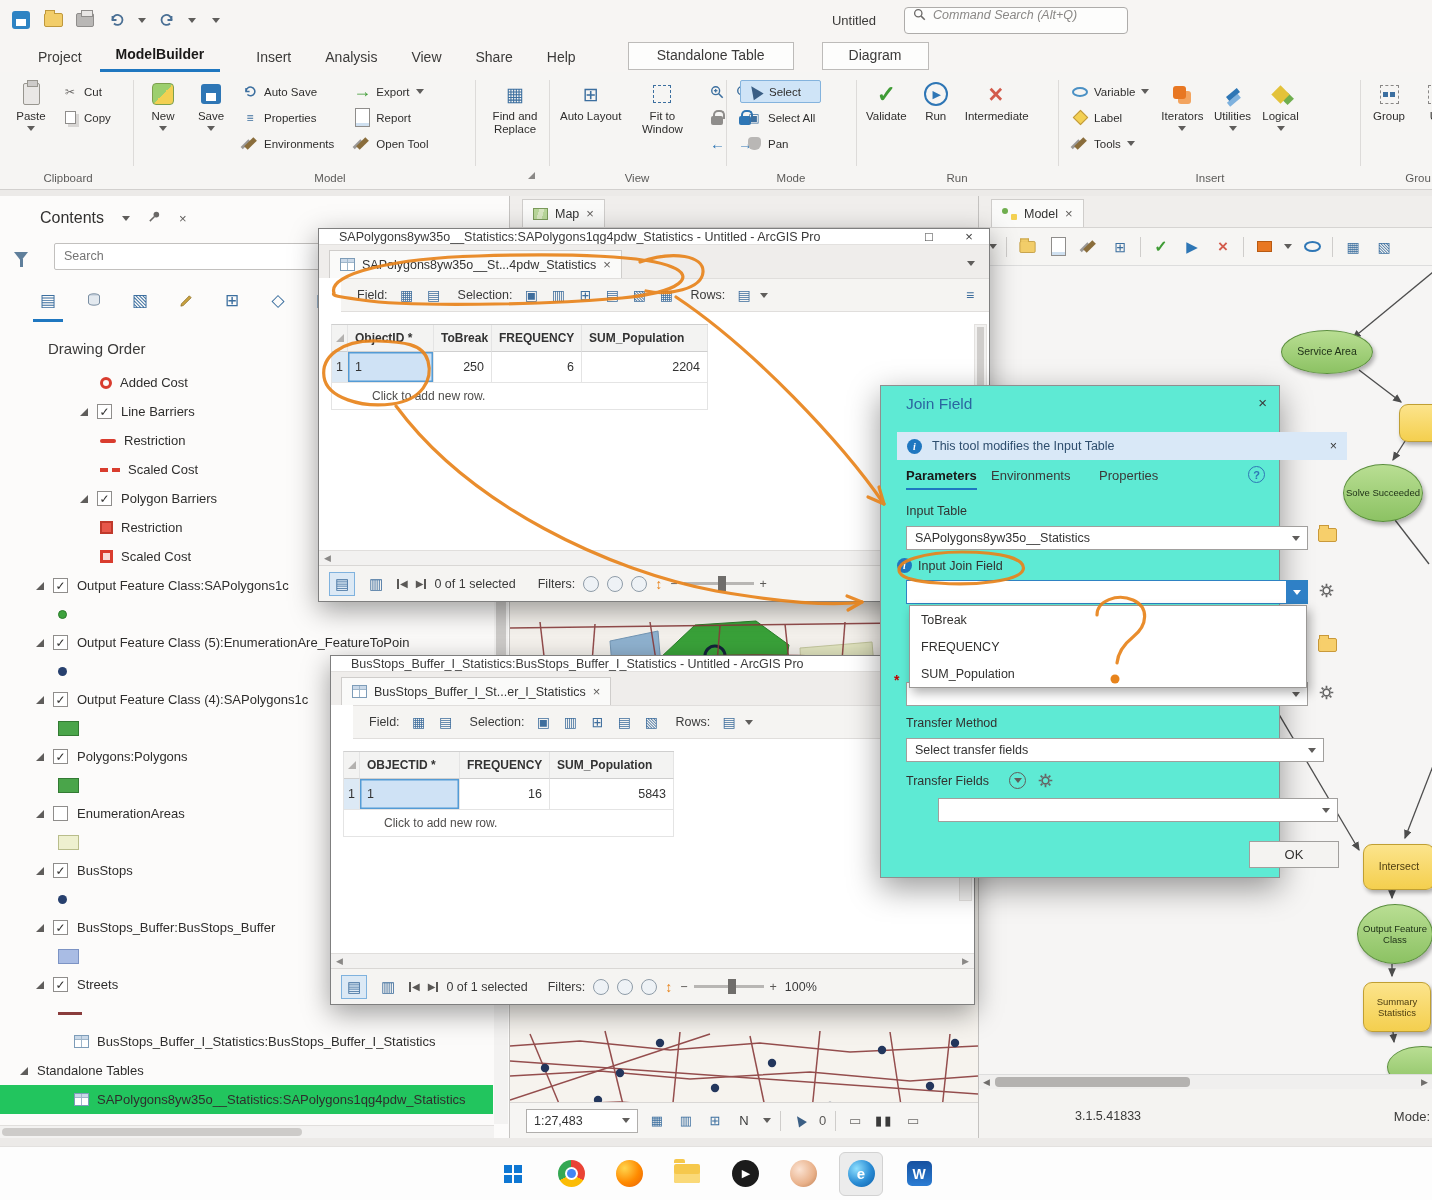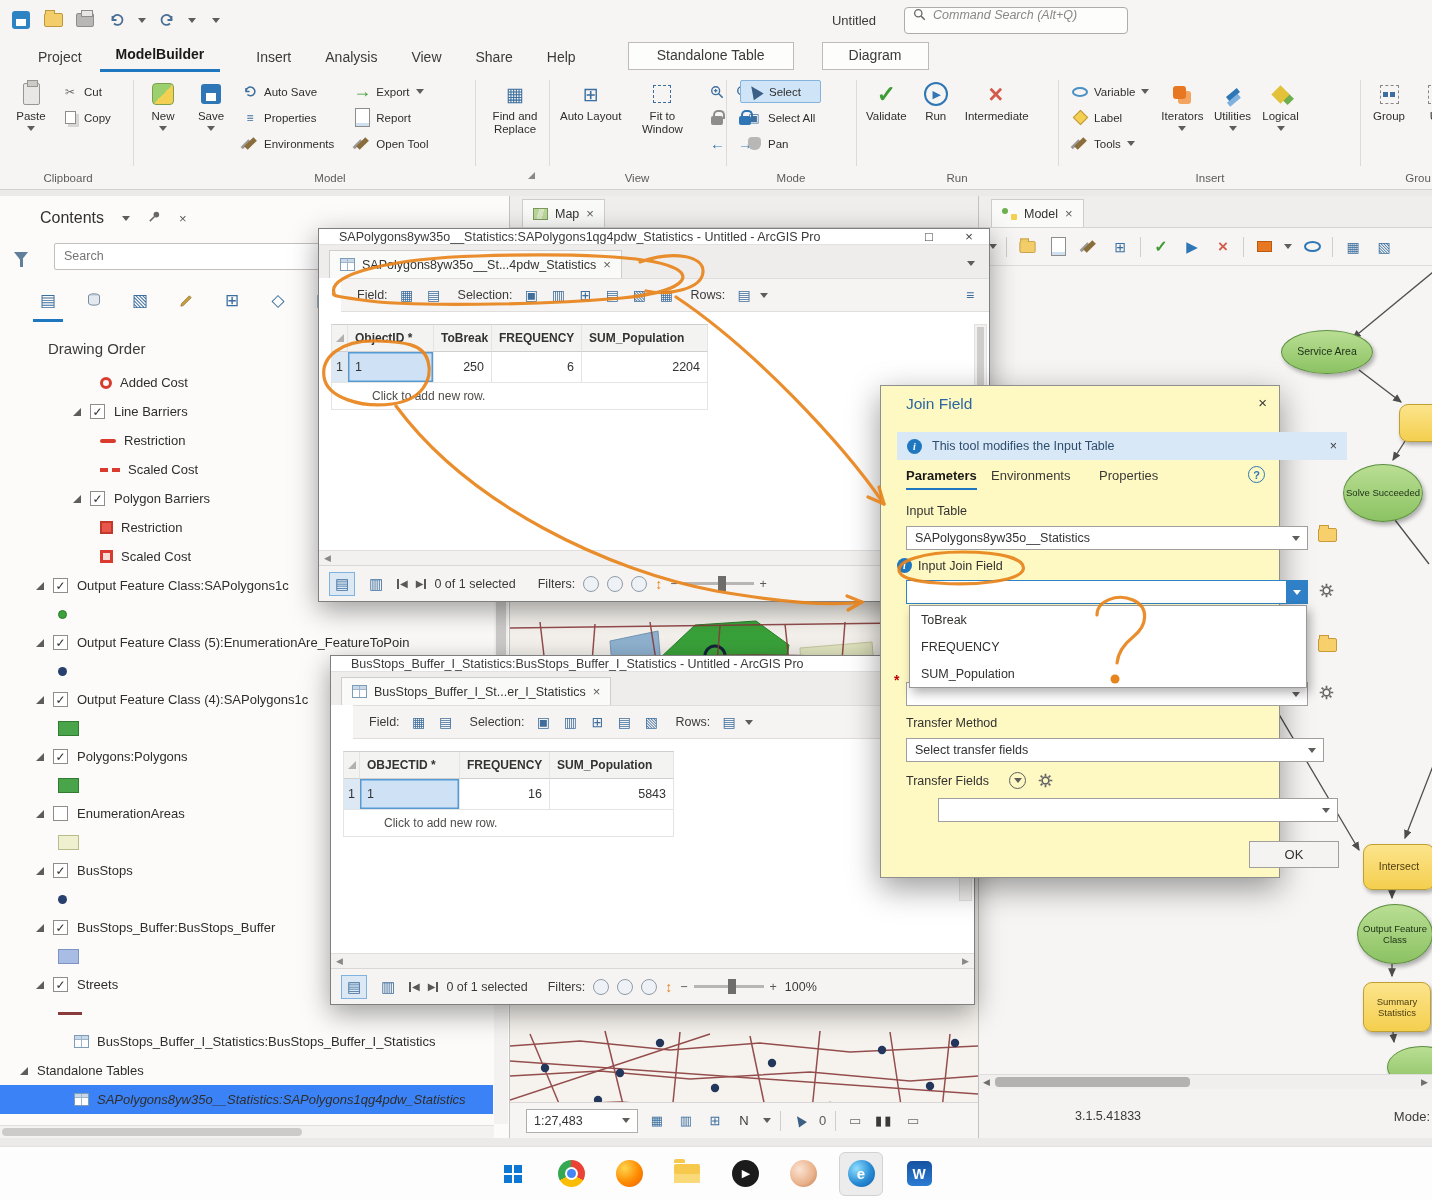--- a/index.html
+++ b/index.html
@@ -81,25 +81,25 @@
 #c-head .hic:first-of-type{margin-left:auto;}
 #c-search{position:absolute;left:14px;top:46px;width:478px;height:28px;display:flex;align-items:center;gap:10px;}
 #c-search input{flex:1;height:27px;border:1px solid #c2c0be;border-radius:2px;background:#fff;padding:0 9px;font-size:12.5px;color:#605e5c;outline:none;margin-left:16px;}
 #c-tools{position:absolute;left:30px;top:86px;height:42px;display:flex;gap:10px;}
 .ctool{width:36px;height:36px;display:flex;align-items:center;justify-content:center;font-size:17px;color:#3c6f9f;position:relative;}
 .ctool.active::after{content:"";position:absolute;left:3px;right:3px;bottom:-4px;height:3px;background:#1f77c0;}
 #c-doh{position:absolute;left:48px;top:144px;font-size:15px;color:#3b3a39;}
 #tree{position:absolute;left:0;right:16px;top:172px;bottom:14px;overflow:hidden;}
 .trow{display:flex;align-items:center;height:29px;font-size:13px;color:#2f2e2d;padding-left:36px;white-space:nowrap;}
 .trow.lv00{padding-left:20px;}
-.trow.lv1{padding-left:73px;}
+.trow.lv1{padding-left:44px;margin-left:36px;}
 .trow.lv2{padding-left:100px;}
 .trow.lvt{padding-left:74px;}
 .trow.swrow{padding-left:58px;height:28px;}
-.trow.sel{background:#3b82f6;font-style:italic;}
+.trow.sel{background:#22c55e;}
 .exp{width:0;height:0;border-bottom:8px solid #5f5d5b;border-left:8px solid transparent;margin-right:9px;flex:none;}
 .chk{width:15px;height:15px;border:1px solid #8f8d8b;background:#fff;margin-right:9px;flex:none;display:flex;align-items:center;justify-content:center;font-size:12px;color:#323130;line-height:1;}
 .chk.on::before{content:"✓";}
 .ticn{display:inline-block;margin-right:8px;flex:none;}
 .ic-addedcost{width:12px;height:12px;border:3px solid #d93c2e;border-radius:50%;}
 .ic-dash1{width:16px;height:4px;background:#d93c2e;border-radius:2px;}
 .ic-dash2{width:20px;height:4px;background:linear-gradient(90deg,#d93c2e 0 40%,transparent 40% 60%,#d93c2e 60%);}
 .ic-sqfill{width:13px;height:13px;background:#e8574a;border:2px solid #c0392b;}
 .ic-sqline{width:13px;height:13px;border:3px solid #d93c2e;background:#f8ddd9;}
 .ic-tbl{width:15px;height:13px;border:1px solid #7d9cb8;background:linear-gradient(90deg,transparent 6px,#9fb6ca 6px 7px,transparent 7px),linear-gradient(#c9d8e8 3px,#9fb6ca 3px 4px,#fff 4px);}
@@ -182,21 +182,21 @@
 .viewtog.on{background:#dce9f5;border:1px solid #7fb2de;}
 .navic{display:inline-flex;align-items:center;color:#5a5856;font-size:10px;gap:1px;}
 .navic .bar{width:2px;height:10px;background:#5a5856;display:inline-block;}
 .circ{width:16px;height:16px;border:1.5px solid #8f9ca8;border-radius:50%;display:inline-block;background:#eef2f6;}
 .slider{display:flex;align-items:center;gap:6px;color:#5a5856;}
 .slider .track{width:70px;height:3px;background:#b8b6b4;position:relative;}
 .slider .thumb{position:absolute;left:34px;top:-6px;width:8px;height:15px;background:#6f6d6b;}
 .updn{color:#e8841c;font-size:14px;font-weight:bold;}
 
 
-#joinfield{position:absolute;left:880px;top:385px;width:400px;height:493px;background:#fef9c3;border:1px solid #8f8f8f;box-shadow:0 10px 30px rgba(0,0,0,.4);z-index:20;}
+#joinfield{position:absolute;left:880px;top:385px;width:400px;height:493px;background:#5eead4;border:1px solid #8f8f8f;box-shadow:0 10px 30px rgba(0,0,0,.4);z-index:20;}
 #jf-title{position:absolute;left:25px;top:9px;font-size:15.5px;color:#2b66a0;}
 #jf-close{position:absolute;right:12px;top:8px;font-size:15px;color:#3a3a3a;}
 #jf-info{position:absolute;left:16px;top:46px;width:450px;height:28px;background:#d9e8f7;display:flex;align-items:center;gap:10px;padding:0 10px;font-size:12.5px;color:#2e4e6e;}
 #jf-info .x{margin-left:auto;color:#3a3a3a;}
 .ibadge{width:15px;height:15px;border-radius:50%;background:#1f77c0;color:#fff;font-size:10px;font-style:italic;font-weight:bold;display:inline-flex;align-items:center;justify-content:center;flex:none;font-family:"Liberation Serif",serif;}
 .jtab{position:absolute;top:82px;font-size:13px;color:#3b3a39;padding-bottom:5px;}
 .jtab.active{font-weight:bold;border-bottom:2.5px solid #1f77c0;color:#1a1918;text-align:center;}
 #jt1{left:25px;} #jt2{left:110px;} #jt3{left:218px;}
 #jf-help{position:absolute;right:14px;top:80px;width:17px;height:17px;border:1.5px solid #2e76b5;border-radius:50%;color:#2e76b5;font-size:11px;font-weight:bold;display:flex;align-items:center;justify-content:center;}
 .jlabel{position:absolute;font-size:12.5px;color:#323130;}

